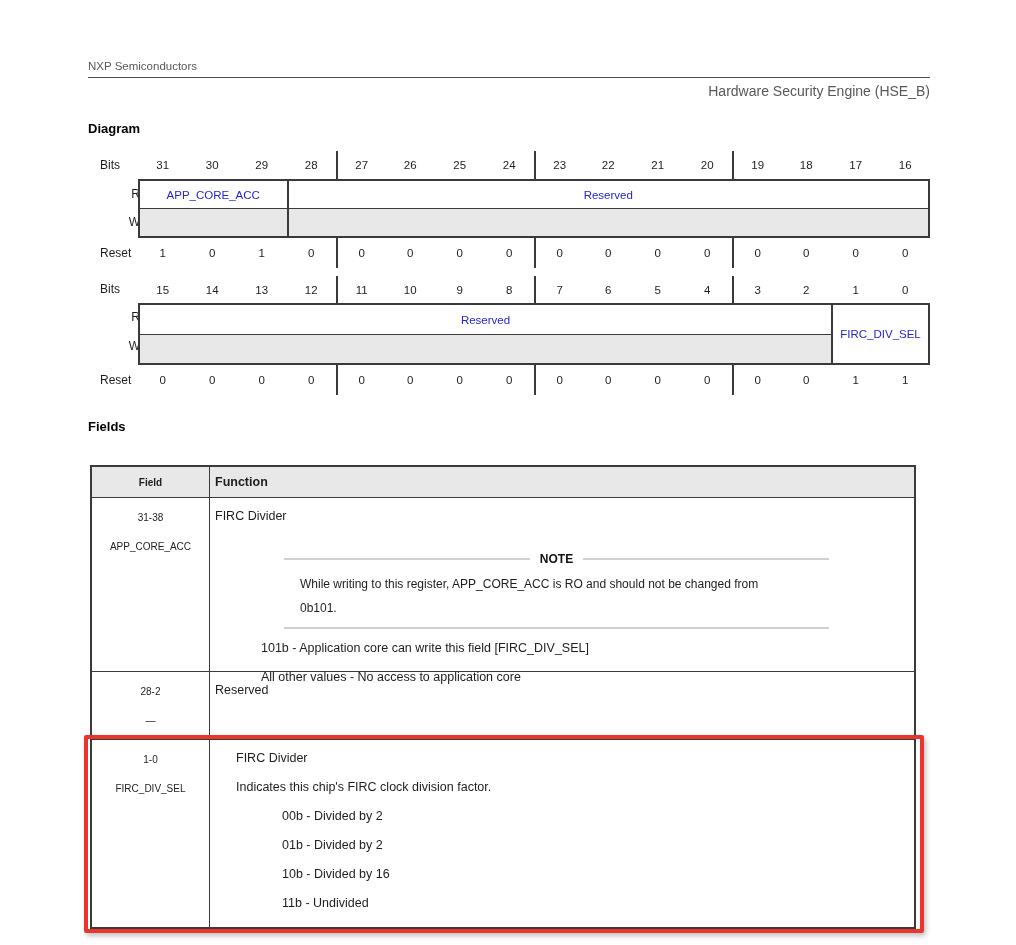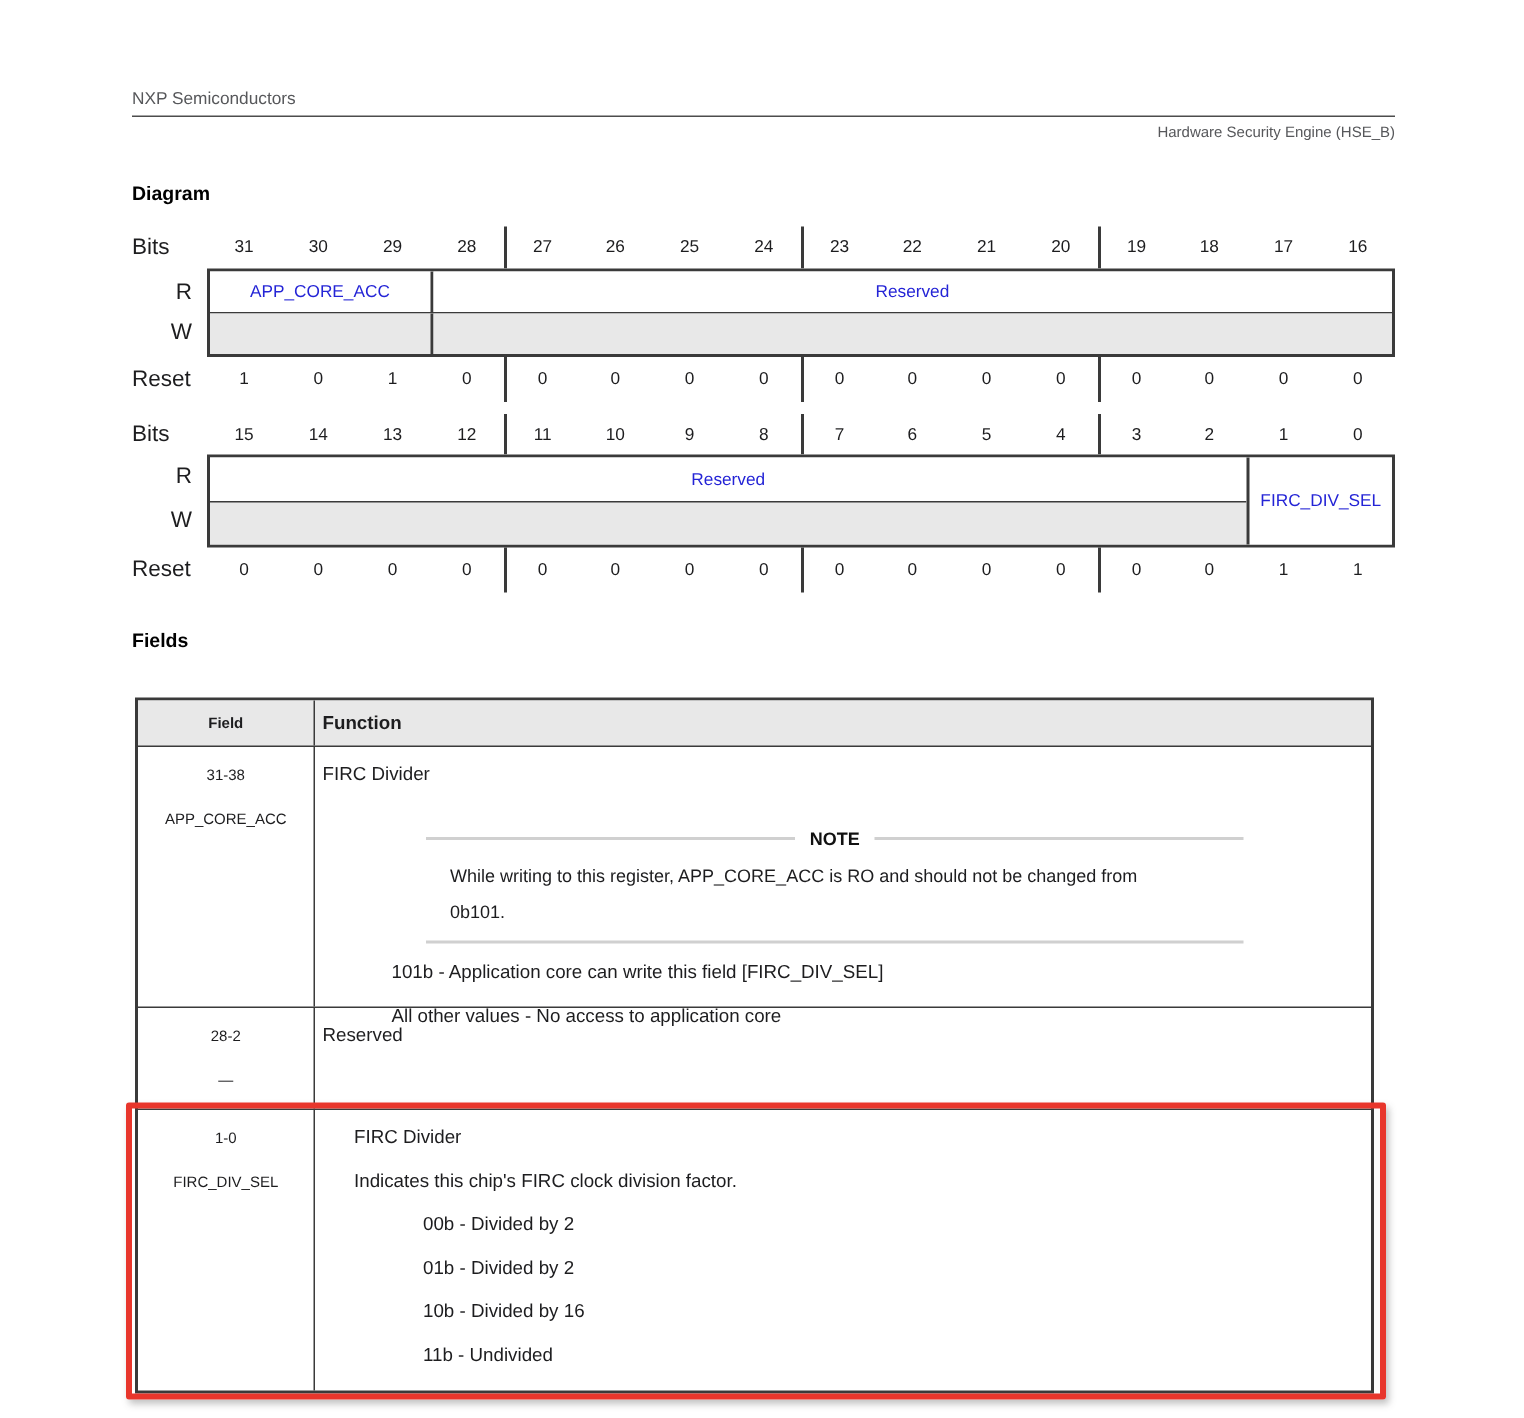--- a/index.html
+++ b/index.html
@@ -2,28 +2,28 @@
 <html><head>
 <meta charset="utf-8">
 <style>
   html,body{margin:0;padding:0;background:#ffffff;}
   body{width:1016px;height:945px;font-family:"Liberation Sans",sans-serif;color:#1d1d1f;}
   .page{position:relative;width:1016px;height:945px;background:#fff;overflow:hidden;border-radius:18px;}
 
   
   .vendor{position:absolute;left:88px;top:60px;font-size:11.5px;color:#57585b;}
   .head-rule{position:absolute;left:88px;top:77px;width:842px;height:1px;background:#4c4c4c;}
-  .doc-title{position:absolute;left:88px;top:83px;width:842px;text-align:right;font-size:10px;color:#57585b;}
+  .doc-title{position:absolute;left:88px;top:83px;width:842px;text-align:right;font-size:14px;color:#57585b;}
 
   .section-heading{position:absolute;left:88px;font-size:13px;font-weight:bold;color:#000000;}
   #diagram-heading{top:121px;}
   #fields-heading{top:419px;}
 
   
-  .side-label{position:absolute;left:88px;width:40px;font-size:15px;color:#1d1d1f;}
+  .side-label{position:absolute;left:100px;width:40px;font-size:12px;color:#1d1d1f;}
   .side-right{text-align:right;}
   #bits1-label{top:151px;height:28px;line-height:28px;}
   #r1-label{top:181px;height:27px;line-height:27px;}
   #w1-label{top:208px;height:28px;line-height:28px;}
   #reset1-label{top:238px;height:30px;line-height:30px;}
   #bits2-label{top:276px;height:27px;line-height:27px;}
   #r2-label{top:303px;height:29px;line-height:29px;}
   #w2-label{top:332px;height:29px;line-height:29px;}
   #reset2-label{top:365px;height:30px;line-height:30px;}
 

